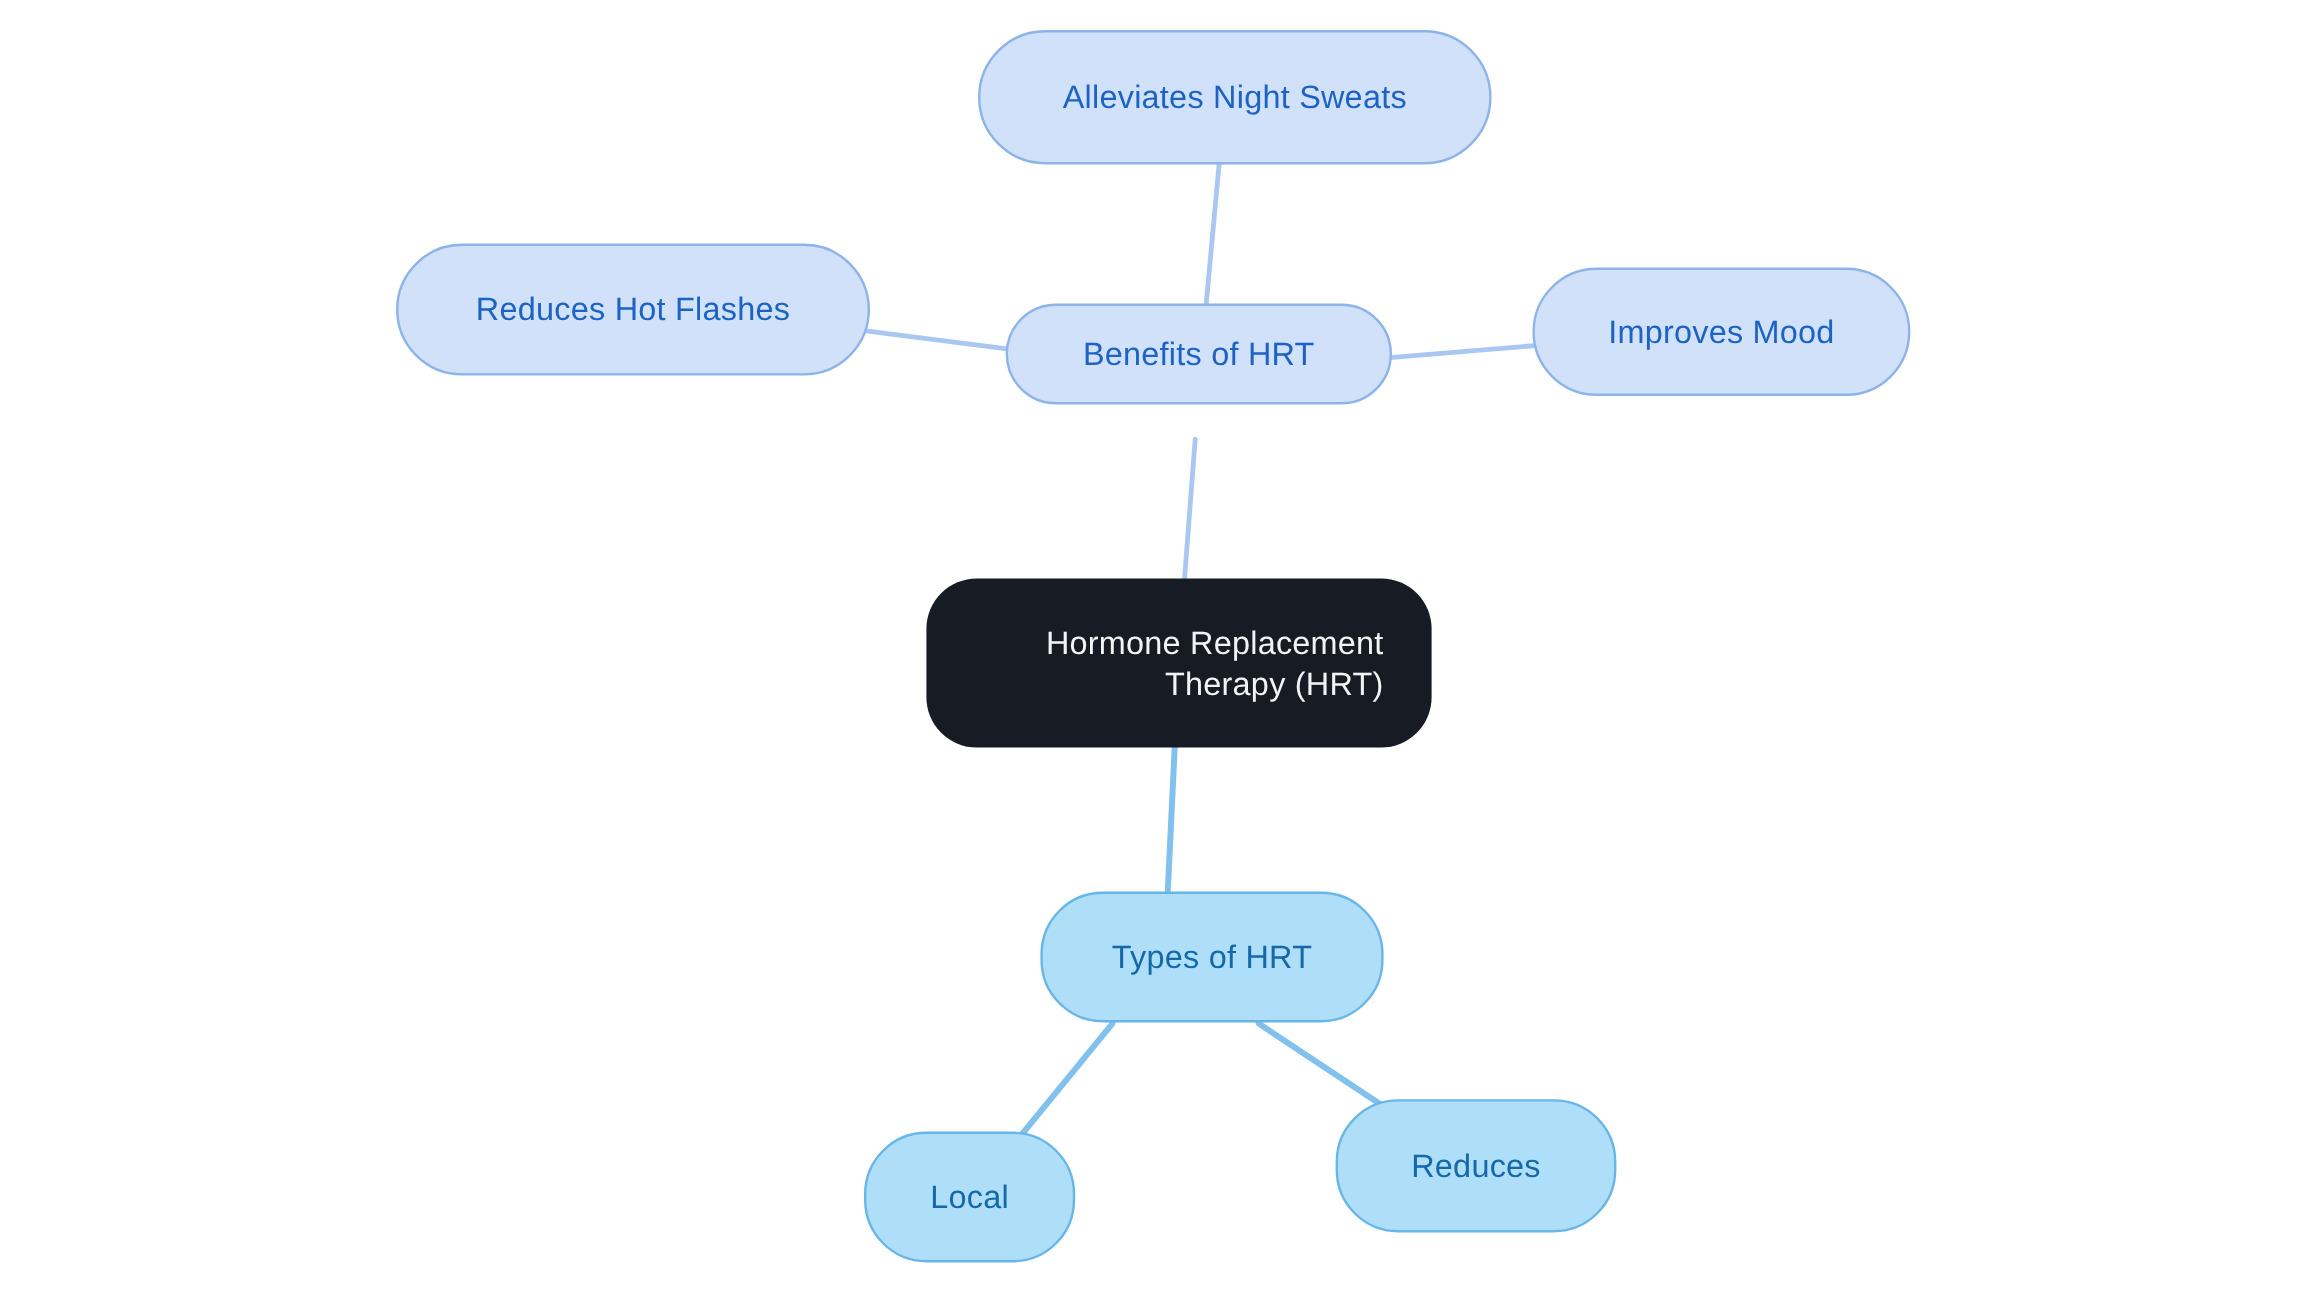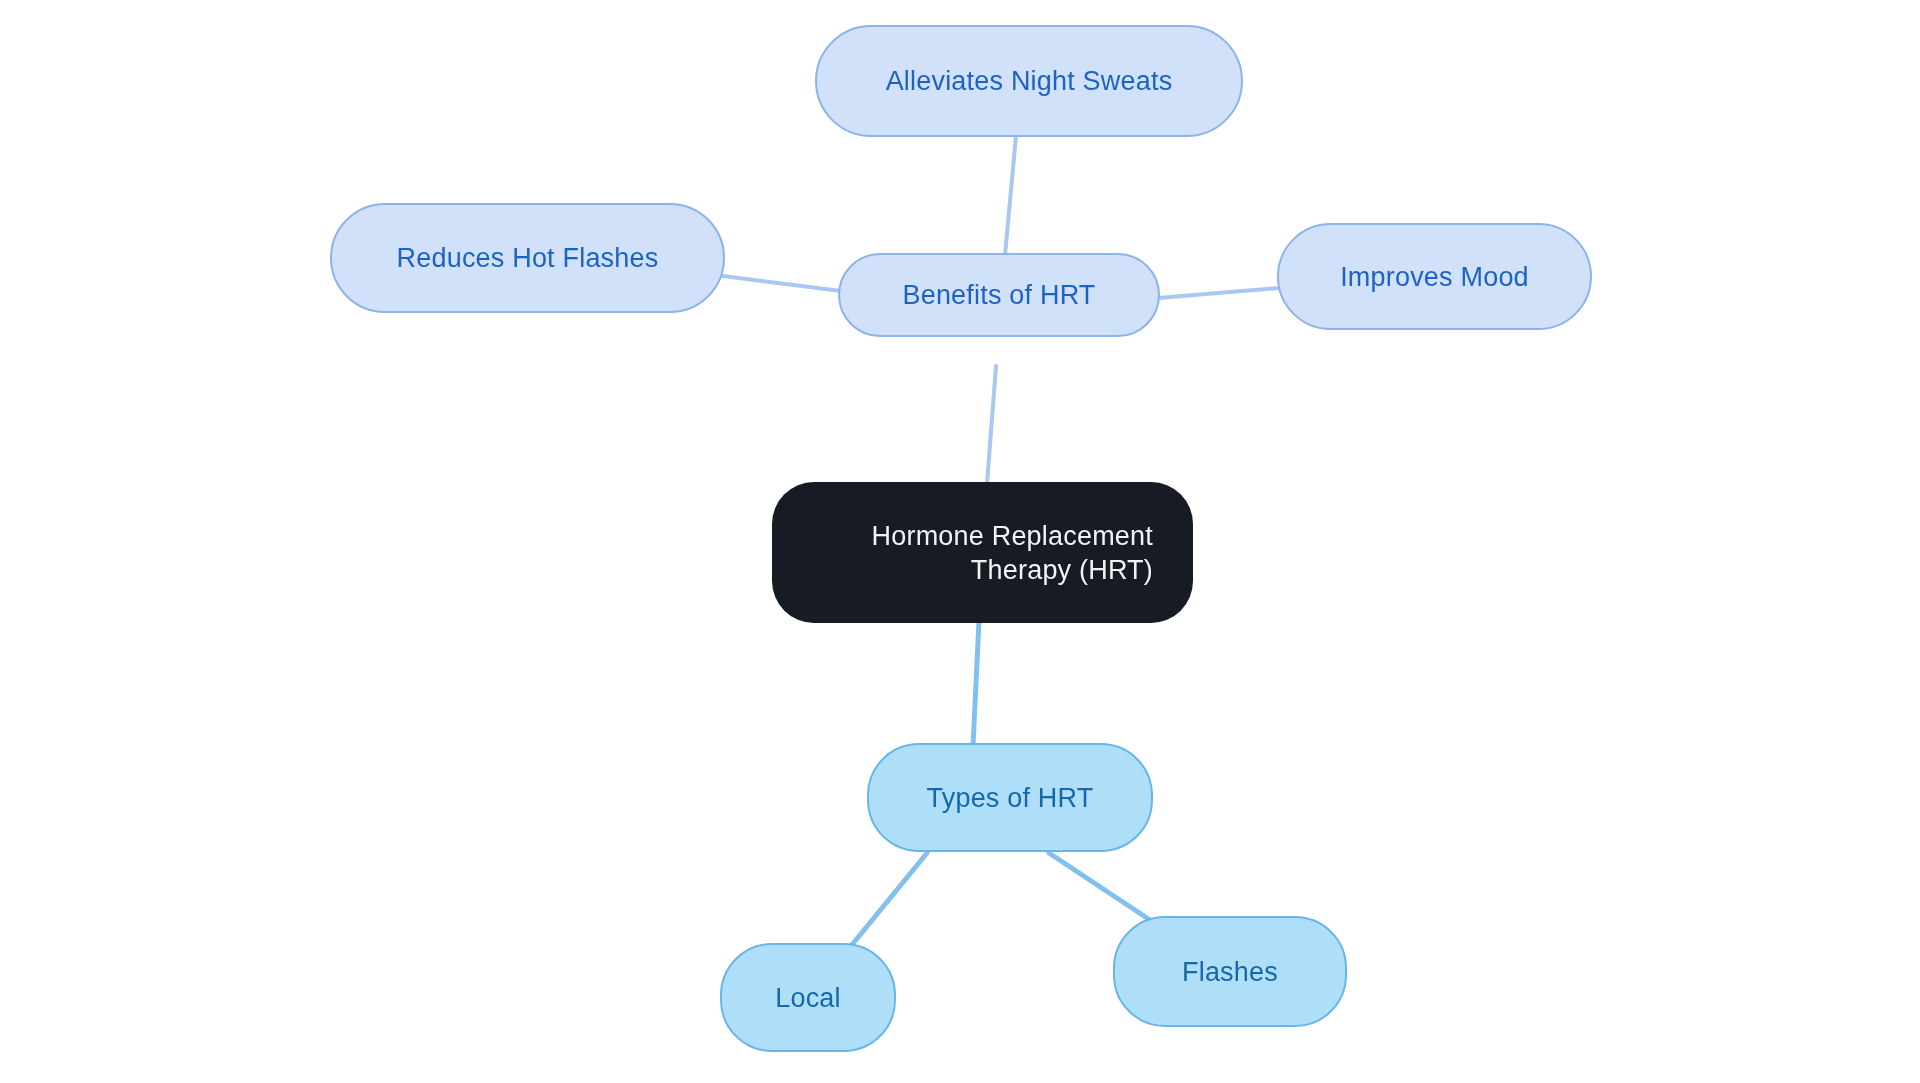--- a/index.html
+++ b/index.html
@@ -125,16 +125,16 @@
 
   <div class="node family-types" id="node-types">
     <span>Types of HRT</span>
   </div>
 
   <div class="node family-types" id="node-local">
     <span>Local</span>
   </div>
 
   <div class="node family-types" id="node-systemic">
-    <span>Flashes</span>
+    <span>Reduces</span>
   </div>
 
 </div>
 
 </body></html>

